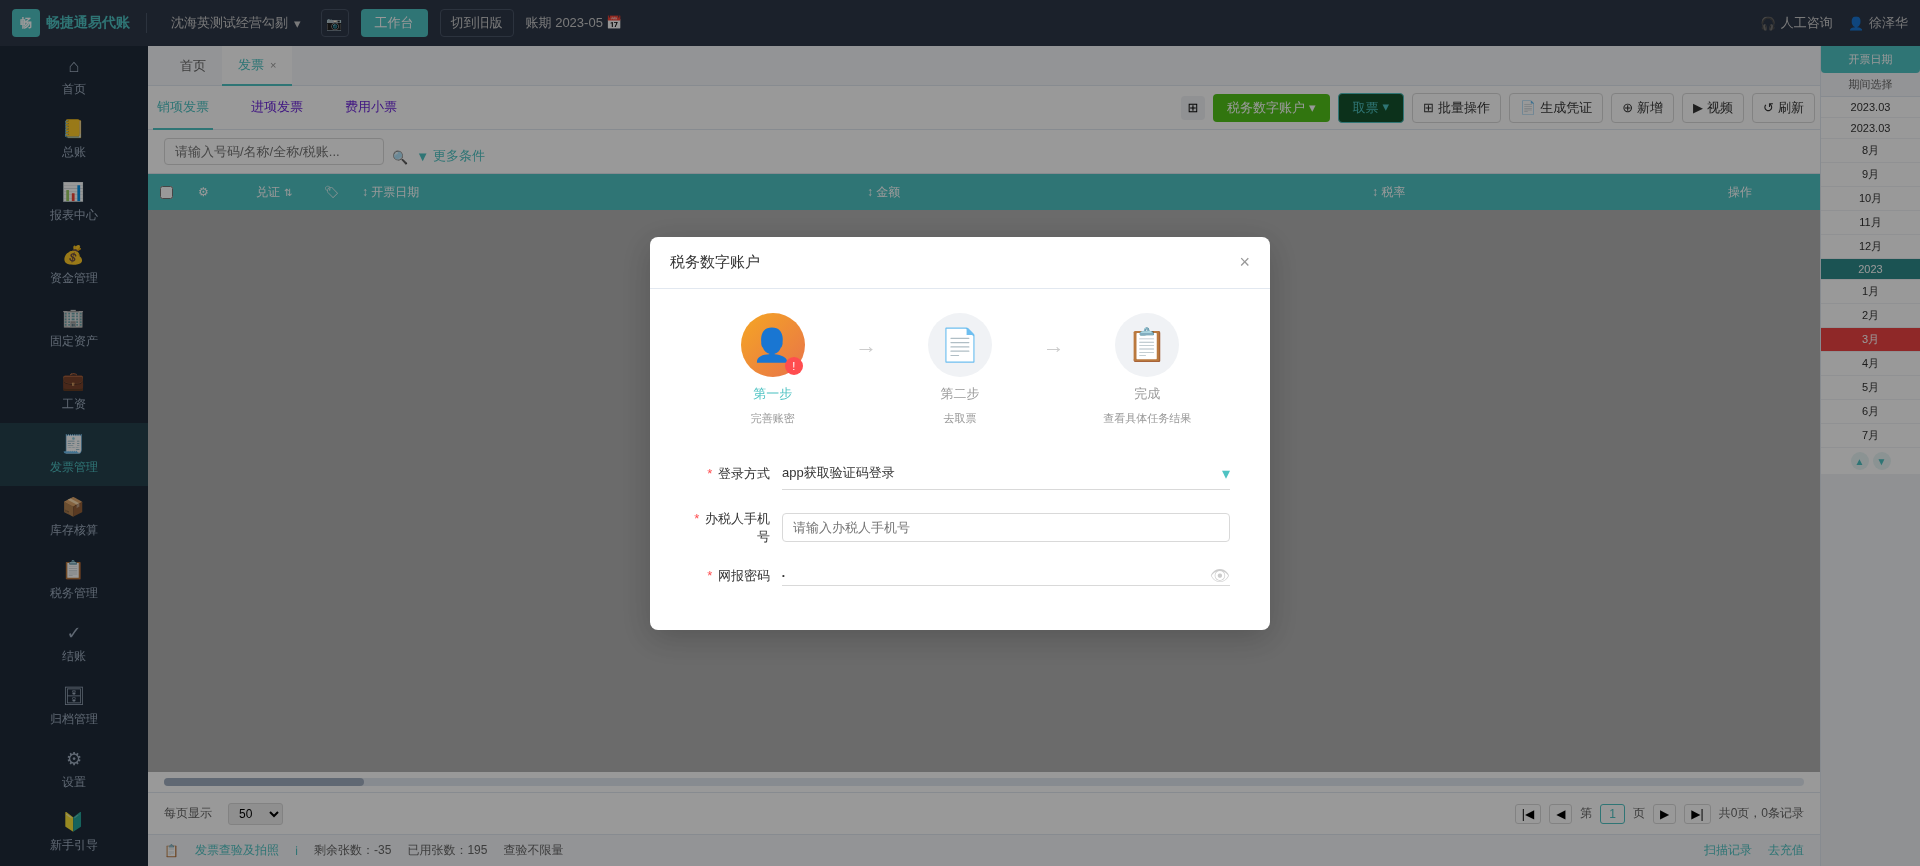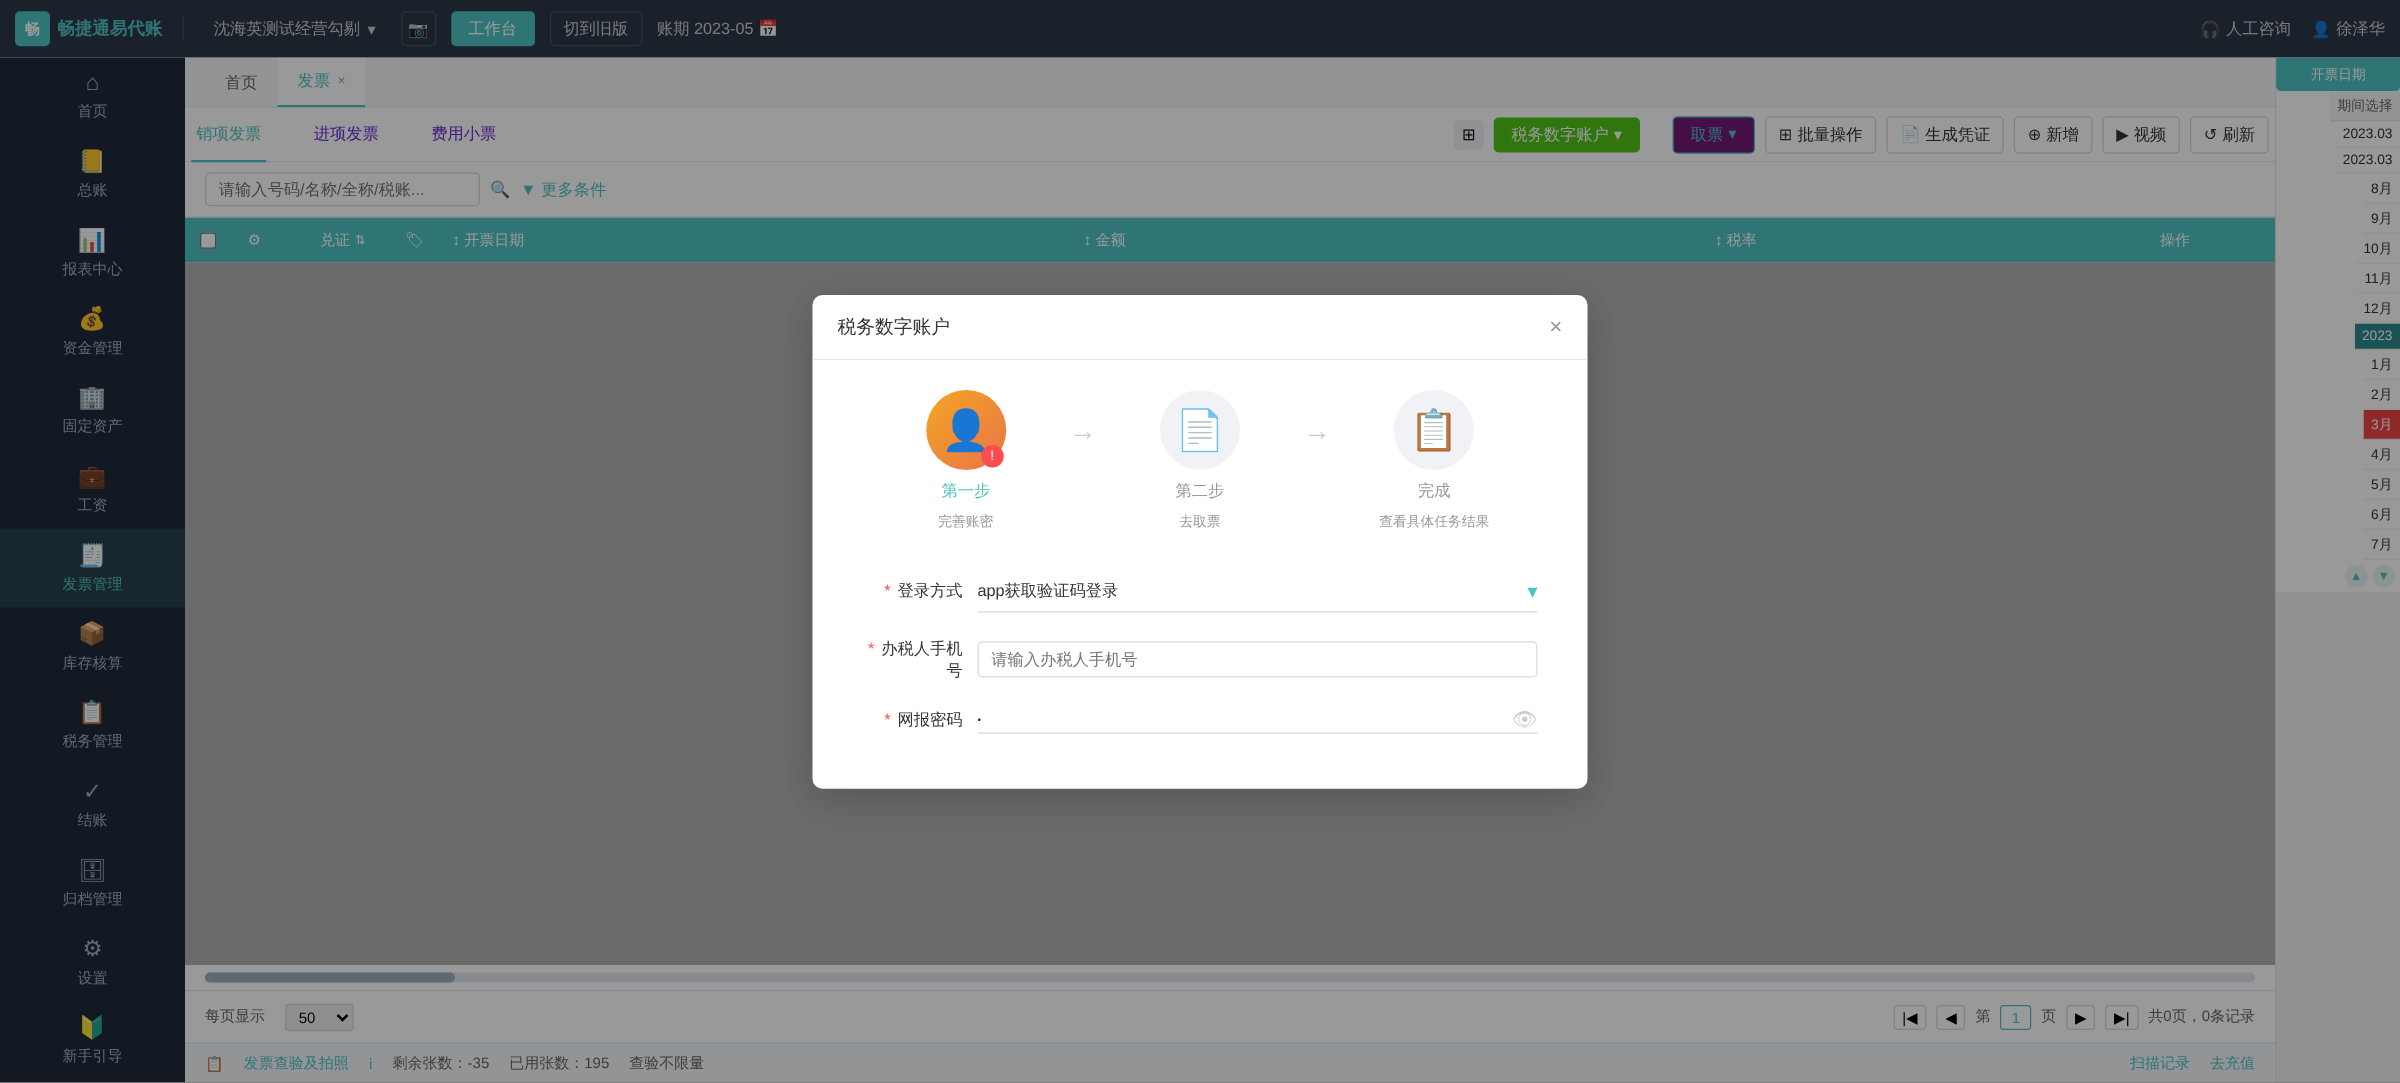--- a/index.html
+++ b/index.html
@@ -34,26 +34,26 @@
     .tab.active { color: #4fc3c3; border-bottom: 2px solid #4fc3c3; background: white; justify-content: flex-end; }
     .tab-close { color: #999; font-size: 11px; cursor: pointer; }
     .home-tab { padding: 0 16px; height: 40px; display: flex; align-items: center; cursor: pointer; color: #666; font-size: 13px; }
 
     
     .invoice-nav { display: flex; align-items: center; background: white; padding: 0 5px; height: 44px; border-bottom: 1px solid #e2e8f0; gap: 34px; }
     .invoice-nav-item { color: #6d28d9; cursor: pointer; font-size: 13px; padding: 0 4px; height: 44px; display: flex; align-items: center; border-bottom: 2px solid transparent; }
     .invoice-nav-item.active { color: #4fc3c3; border-bottom: 2px solid #4fc3c3; }
     .invoice-nav-spacer { flex: 1; }
     .invoice-action-bar { display: flex; align-items: center; gap: 8px; }
-    .btn-teal-outline { background: #701a75; color: #4fc3c3; border: 1px solid #4fc3c3; padding: 5px 14px; border-radius: 4px; cursor: pointer; font-size: 13px; display: flex; align-items: flex-start; gap: 4px; margin-left: 18px; }
+    .btn-teal-outline { background: #14532d; color: #4fc3c3; border: 1px solid #4fc3c3; padding: 5px 14px; border-radius: 4px; cursor: pointer; font-size: 13px; display: flex; align-items: flex-start; gap: 4px; }
     .btn-green { background: #52c41a; color: white; border: none; padding: 5px 14px; border-radius: 4px; cursor: pointer; font-size: 13px; display: flex; align-items: center; gap: 4px; }
     .btn-white { background: white; color: #333; border: 1px solid #d9d9d9; padding: 5px 10px; border-radius: 4px; cursor: pointer; font-size: 13px; display: flex; align-items: center; gap: 4px; }
 
     
-    .filter-bar { display: flex; align-items: center; background: white; padding: 8px 16px; gap: 8px; border-bottom: 1px solid #e2e8f0; }
+    .filter-bar { display: flex; align-items: flex-end; background: white; padding: 8px 16px; gap: 8px; border-bottom: 1px solid #e2e8f0; }
     .search-input { width: 220px; border: 1px solid #d9d9d9; border-radius: 4px; padding: 5px 10px; font-size: 13px; color: #333; }
     .filter-more { color: #4fc3c3; cursor: pointer; font-size: 13px; display: flex; align-items: center; gap: 4px; }
 
     
     .table-header { background: #4fc3c3; display: flex; align-items: center; height: 36px; padding: 0 12px; gap: 8px; }
     .th { color: white; font-size: 12px; display: flex; align-items: center; gap: 4px; }
     .th-check { width: 30px; }
     .th-voucher { width: 60px; }
     .th-invoice-no { flex: 1.5; }
     .th-date { flex: 1; }
@@ -347,21 +347,21 @@
           <span class="footer-link">去充值</span>
         </div>
       </div>
     </div>
 
     <div style="display:flex;flex-direction:column;width:100px;background:#f0f2f5;border-left:1px solid #e2e8f0;flex-shrink:0;">
       <div style="background:#4fc3c3;writing-mode:horizontal-tb;padding:6px;font-size:11px;color:white;text-align:center;cursor:pointer;border-radius:0 0 4px 4px;">
         <span>开票日期</span>
       </div>
 
-      <div class="period-panel" style="width:100%;border-left:none;align-items:flex-end;">
+      <div class="period-panel" style="width:100%;border-left:none;">
         <div class="period-header">
           <span>期间选择</span>
         </div>
         <div class="period-item">2023.03</div>
         <div class="period-item">2023.03</div>
         <div class="period-item">8月</div>
         <div class="period-item">9月</div>
         <div class="period-item">10月</div>
         <div class="period-item">11月</div>
         <div class="period-item">12月</div>

